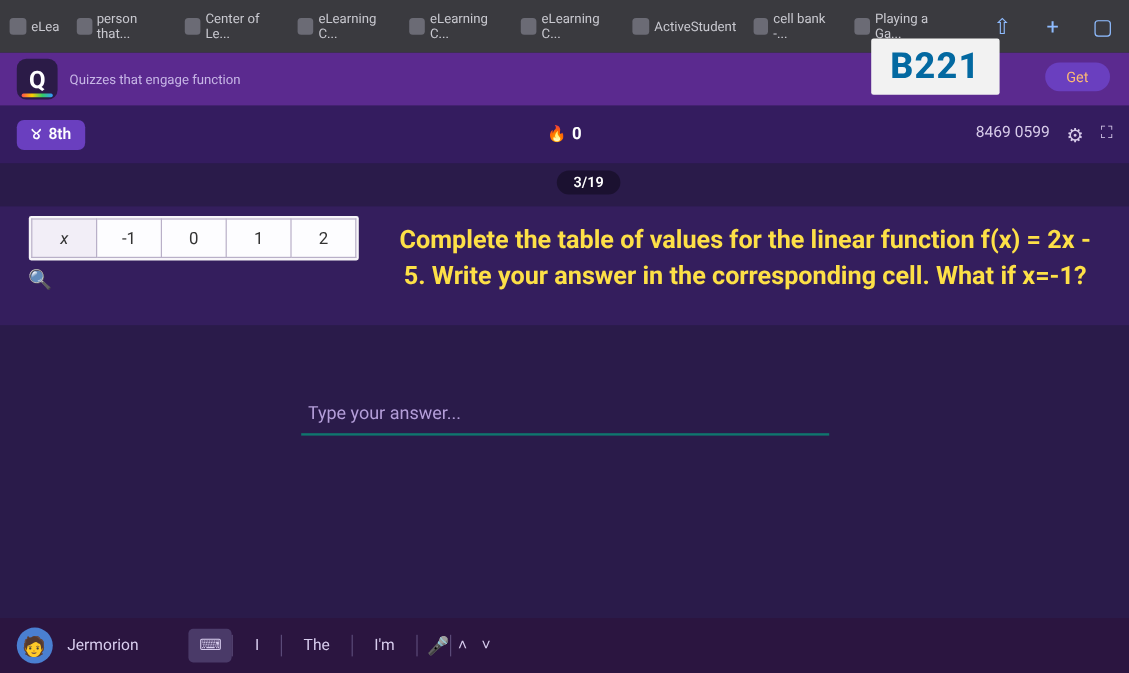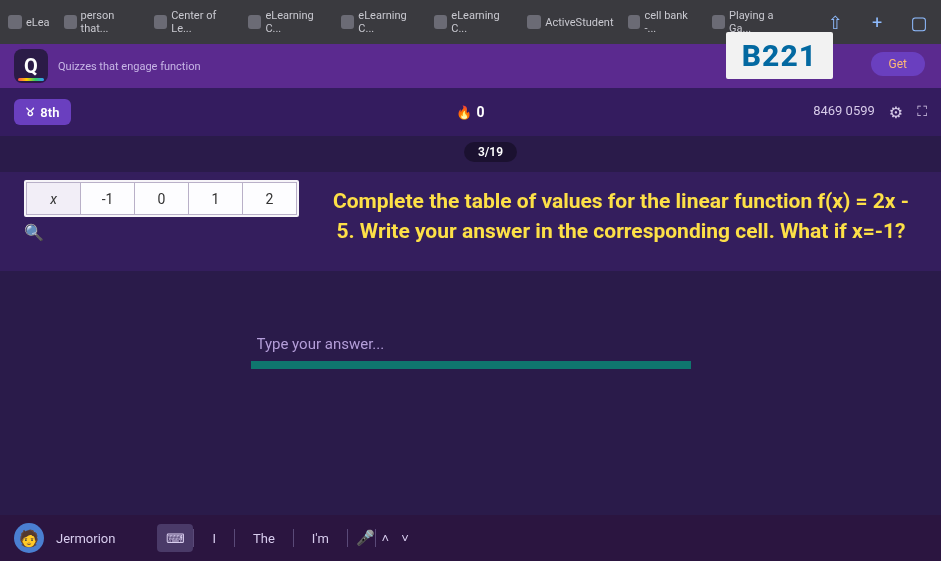--- a/index.html
+++ b/index.html
@@ -39,21 +39,21 @@
 .question-panel { margin:10px 0 0; padding:8px 24px 24px; background:rgba(60,32,110,0.55); display:flex; align-items:flex-start; gap:26px; position:relative; }
 .table-wrap { background:#f7f5f9; border-radius:2px; padding:2px; }
 table { border-collapse:collapse; }
 td { border:1px solid #b9b0c8; width:54px; height:32px; text-align:center; font-size:14px; color:#333; background:#fdfdff; }
 td.hd { background:#f2eef7; font-style:italic; }
 .zoom { color:#cdbfe6; font-size:16px; margin-top:6px; cursor:pointer; }
 .qtext { color:#fde047; font-size:21px; font-weight:700; line-height:1.45; text-align:center; flex:1; padding-top:6px; }
 
 
 .answer-area { margin-top:56px; display:flex; justify-content:center; }
-.answer-input { width:440px; background:transparent; border:none; border-bottom:8px solid #0f766e; color:#e5d9ff; font-size:15px; padding:8px 6px; outline:none; }
+.answer-input { width:440px; background:transparent; border:none; border-bottom:2px solid #0f766e; color:#e5d9ff; font-size:15px; padding:8px 6px; outline:none; }
 .answer-input::placeholder { color:#b49ed9; }
 
 
 .bottom-bar { position:absolute; left:0; right:0; bottom:0; height:46px; background:#2b1540; display:flex; align-items:center; padding:0 14px; gap:12px; color:#d8cdee; font-size:13px; }
 .avatar { width:30px; height:30px; border-radius:50%; background:#4a7fd1; display:flex; align-items:center; justify-content:center; font-size:16px; }
 .kbd-row { display:flex; align-items:center; gap:0; margin-left:30px; }
 .kbd-btn { border:none; background:transparent; color:#d8cdee; font-size:13px; padding:6px 18px; cursor:pointer; }
 .kbd-sep { width:1px; height:18px; background:#5a4a78; }
 .kbd-ico { width:36px; height:28px; border-radius:4px; background:#4a3a68; display:flex; align-items:center; justify-content:center; font-size:13px; }
 .mic { margin-left:8px; font-size:15px; }

